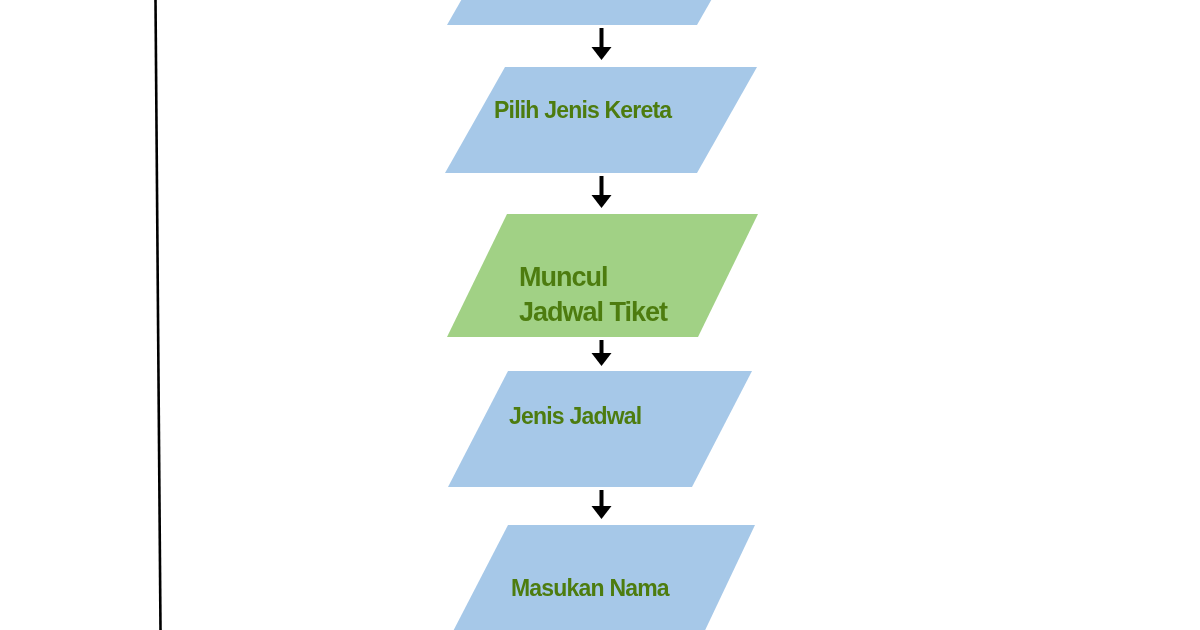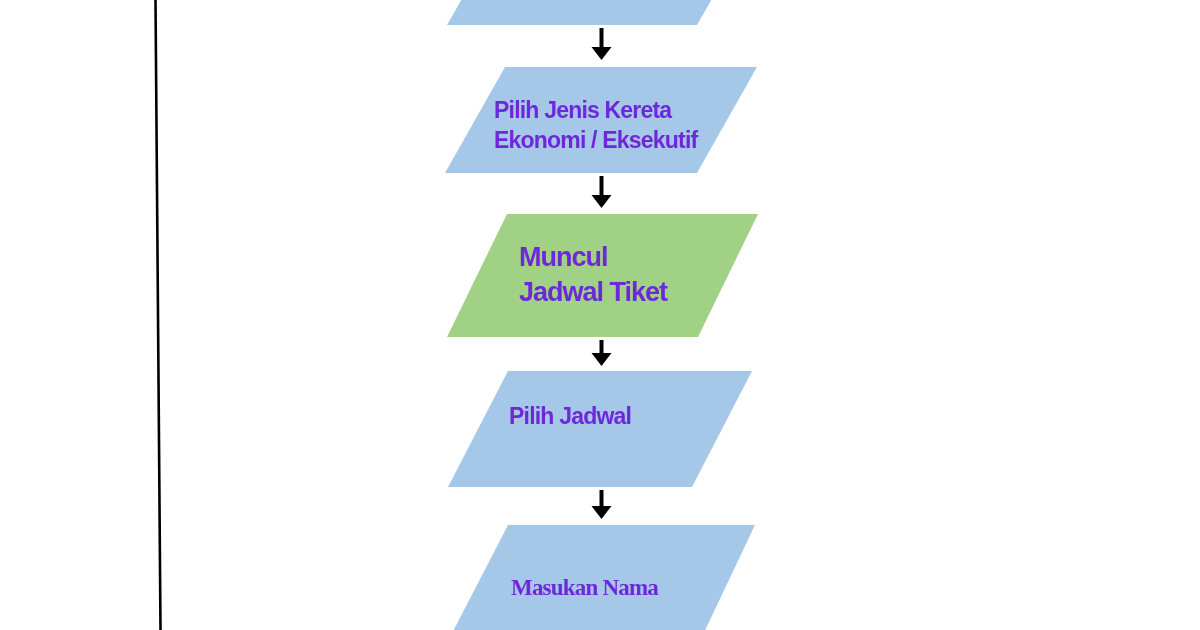--- a/index.html
+++ b/index.html
@@ -23,30 +23,30 @@
     height: 630px;
     display: block;
   }
   .fill-blue  { fill: #a6c8e8; }
   .fill-green { fill: #a1d185; }
   .fill-black { fill: #000000; }
   .stroke-black { stroke: #000000; }
   .node-label {
     position: absolute;
     font-weight: 700;
-    color: #6d28d9;
+    color: #4d7c0f;
     white-space: nowrap;
     letter-spacing: -0.8px;
   }
   .lbl-size-normal { font-size: 23px; line-height: 30px; }
-  .lbl-size-big    { font-size: 27px; line-height: 35px; letter-spacing: -1px; }
+  .lbl-size-big    { font-size: 27px; line-height: 35px; letter-spacing: -1px; margin-top: 20px; }
   .lbl-2 { left: 494px; top: 95px;  }
   .lbl-3 { left: 519px; top: 240px; }
   .lbl-4 { left: 509px; top: 401px; }
-  .lbl-5 { left: 511px; top: 573px; font-family: Liberation Serif, serif; }
+  .lbl-5 { left: 511px; top: 573px; }
 </style>
 </head>
 <body>
 
 <div id="stage">
 
   <svg id="flow-svg" viewBox="0 0 1200 630">
 
     <line x1="155.5" y1="0" x2="160.5" y2="630" class="stroke-black" stroke-width="2.6" stroke="#000000"></line>
 
@@ -76,29 +76,28 @@
     <g>
       <line x1="601.5" y1="490" x2="601.5" y2="507" class="stroke-black" stroke-width="4" stroke="#000000"></line>
       <polygon points="591.5,506 611.5,506 601.5,519" class="fill-black" fill="#000000"></polygon>
     </g>
 
     <polygon points="508,525 755,525 700,641 448,641" class="fill-blue" fill="#a6c8e8"></polygon>
   </svg>
 
   <div class="node-label lbl-size-normal lbl-2">
     <div>Pilih Jenis Kereta</div>
-    <div>Ekonomi / Eksekutif</div>
   </div>
 
   <div class="node-label lbl-size-big lbl-3">
     <div>Muncul</div>
     <div>Jadwal Tiket</div>
   </div>
 
   <div class="node-label lbl-size-normal lbl-4">
-    <div>Pilih Jadwal</div>
+    <div>Jenis Jadwal</div>
   </div>
 
   <div class="node-label lbl-size-normal lbl-5">
     <div>Masukan Nama</div>
   </div>
 
 </div>
 
 </body></html>

